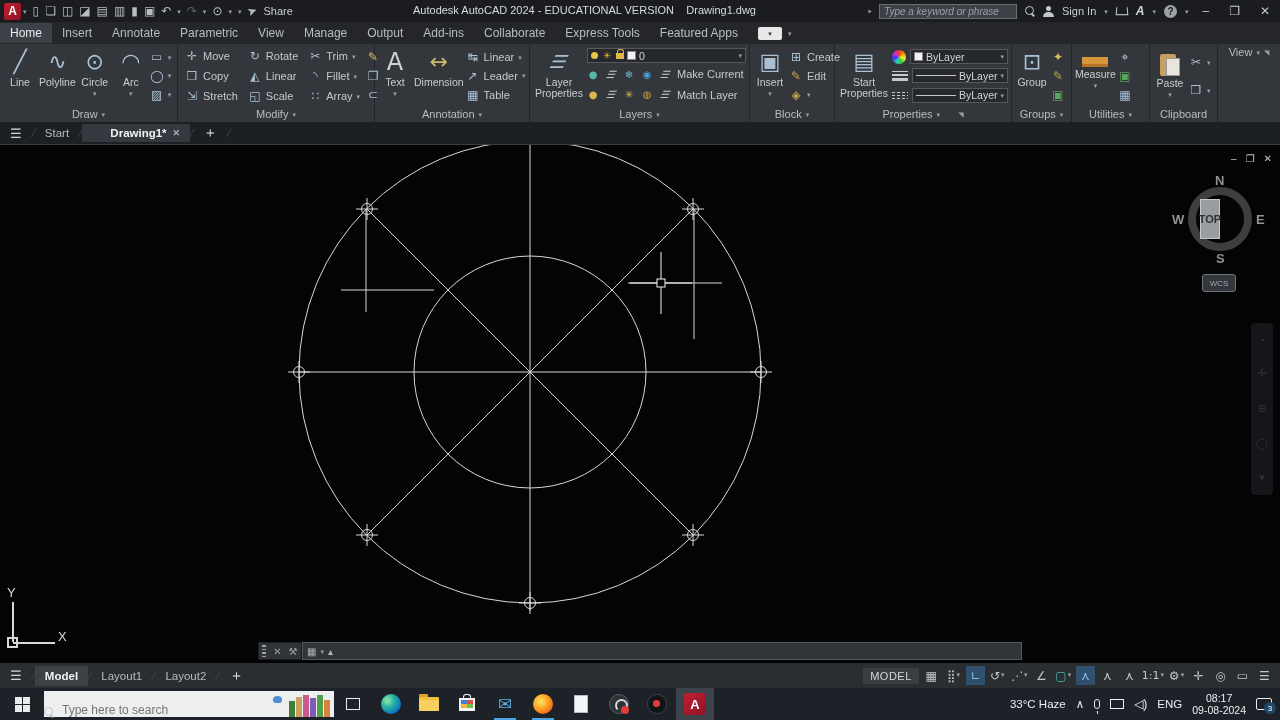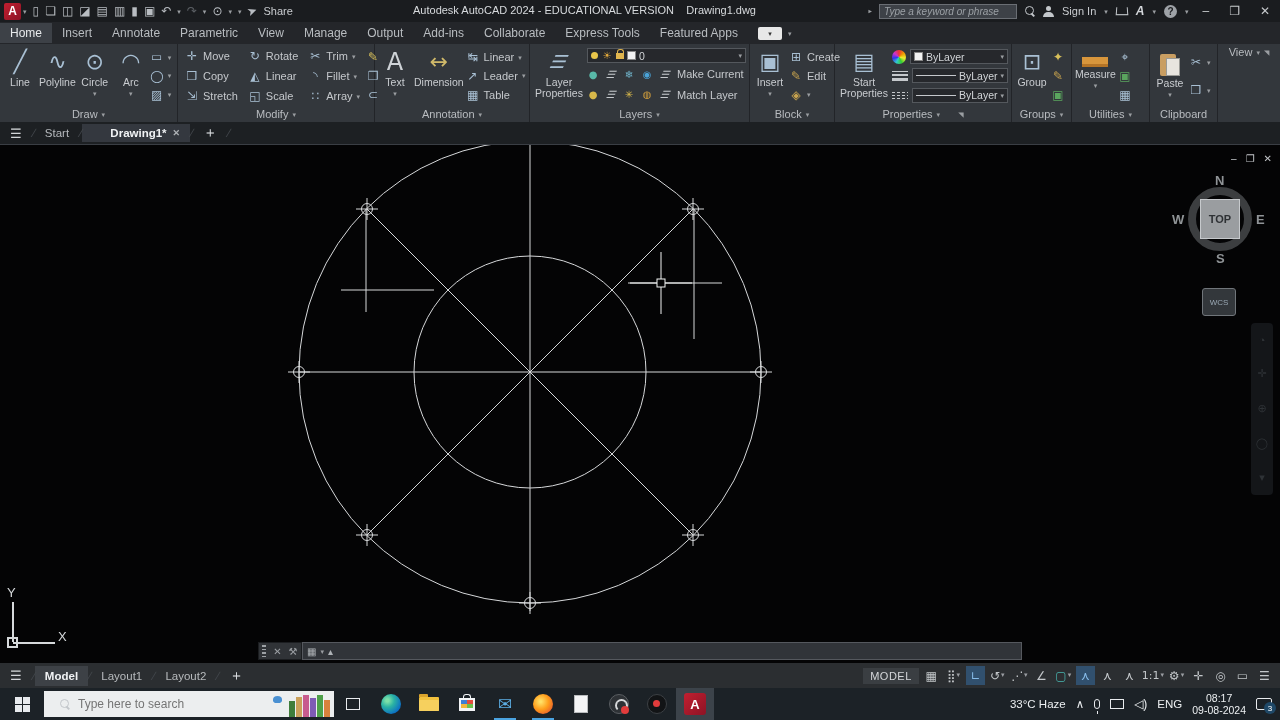--- a/index.html
+++ b/index.html
@@ -116,24 +116,24 @@
   .fsep { color:#43474c; transform:skewX(-18deg); }
   .fx { font-size:9px; color:#aeb2b6; }
   .fplus { color:#e2e5e8; font-size:14px; padding:0 10px; }
 
   
   .canvas { position:relative; width:1280px; height:519px; background:#040405; border-top:1px solid #3a3e44; }
   .winctl { position:absolute; top:8px; right:8px; display:flex; gap:9px; color:#c2c5c8; font-size:10px; }
   .vcube { position:absolute; left:1178px; top:32px; width:84px; height:84px; }
   .vring { position:absolute; left:10px; top:10px; width:64px; height:64px; border:8px solid #3c3e40; border-radius:50%; }
   .vletter { position:absolute; color:#8f9396; font-weight:bold; font-size:13px; }
-  .vtop { position:absolute; left:22px; top:22px; width:40px; height:40px; background:#9a9da0;
+  .vtop { position:absolute; left:22px; top:22px; width:20px; height:40px; background:#9a9da0;
     border:1px solid #c6c9cc; color:#2e3134; font-size:11px; font-weight:bold;
     display:flex; align-items:center; justify-content:center; }
-  .wcs { position:absolute; left:1202px; top:143px; width:34px; height:28px; background:#33373b;
+  .wcs { position:absolute; left:1202px; top:129px; width:34px; height:18px; background:#33373b;
     border:1px solid #70757a; border-radius:3px; color:#9aa8b4; font-size:8px;
     display:flex; align-items:center; justify-content:center; }
   .navbar { position:absolute; left:1251px; top:178px; width:22px; height:172px; background:#141619;
     border-radius:4px; display:flex; flex-direction:column; align-items:center; justify-content:space-around;
     color:#2e3236; font-size:11px; }
   .ucs { position:absolute; left:0; top:440px; width:90px; height:75px; color:#d6d9db; }
   .ucs .vl { position:absolute; left:12px; top:17px; width:2px; height:40px; background:#d6d9db; }
   .ucs .hl { position:absolute; left:13px; top:57px; width:42px; height:2px; background:#d6d9db; }
   .ucs .org { position:absolute; left:7px; top:52px; width:11px; height:11px; border:2px solid #d6d9db; }
   .ucs .ylab { position:absolute; left:7px; top:0px; font-size:13px; }
@@ -161,22 +161,22 @@
   .sbtn.activeb { background:#31506e; color:#86bbe8; }
   .sbtn .chev { color:#9b9ea2; }
   .modelbadge { background:#3a3e42; padding:2px 7px; font-size:11px; color:#d4d7da; letter-spacing:.5px; }
   .osnapc { color:#49b8b2; }
 
   
   .taskbar { height:32px; background:#1c2227; display:flex; align-items:center; color:#eceff1; }
   .startbtn { width:44px; display:flex; align-items:center; justify-content:center; }
   .winlogo { display:grid; grid-template-columns:7px 7px; grid-template-rows:7px 7px; gap:1px; }
   .winlogo i { background:#e8ebee; }
-  .tsearch { width:290px; height:26px; background:#eceeef; display:flex; align-items:center; gap:8px;
-    padding:0 16px; color:#4a4e52; font-size:12px; position:relative; }
+  .tsearch { width:290px; height:26px; background:#eceeef; display:flex; align-items:flex-end; gap:8px;
+    padding:0 0; color:#4a4e52; font-size:12px; position:relative; }
   .tsearch input { flex:1; border:none; outline:none; background:transparent; font-size:12px; color:#4a4e52; }
   .books { position:absolute; right:4px; bottom:0; display:flex; align-items:flex-end; gap:1px; }
   .books i { display:block; width:6px; }
   .bird { position:absolute; right:52px; bottom:14px; width:9px; height:7px; background:#4a90d2;
     border-radius:50% 50% 40% 40%; }
   .tico { width:38px; height:32px; display:flex; align-items:center; justify-content:center; position:relative; }
   .underline { position:absolute; bottom:0; left:8px; right:8px; height:2px; background:#4aa3e0; }
   .tvico { width:14px; height:12px; border:1.5px solid #e8ebee; position:relative; }
   .edgeico { width:20px; height:20px; border-radius:50%;
     background:radial-gradient(circle at 32% 32%, #7ce0a8 8%, #2bb3a3 35%, #0b6fc4 75%); }

